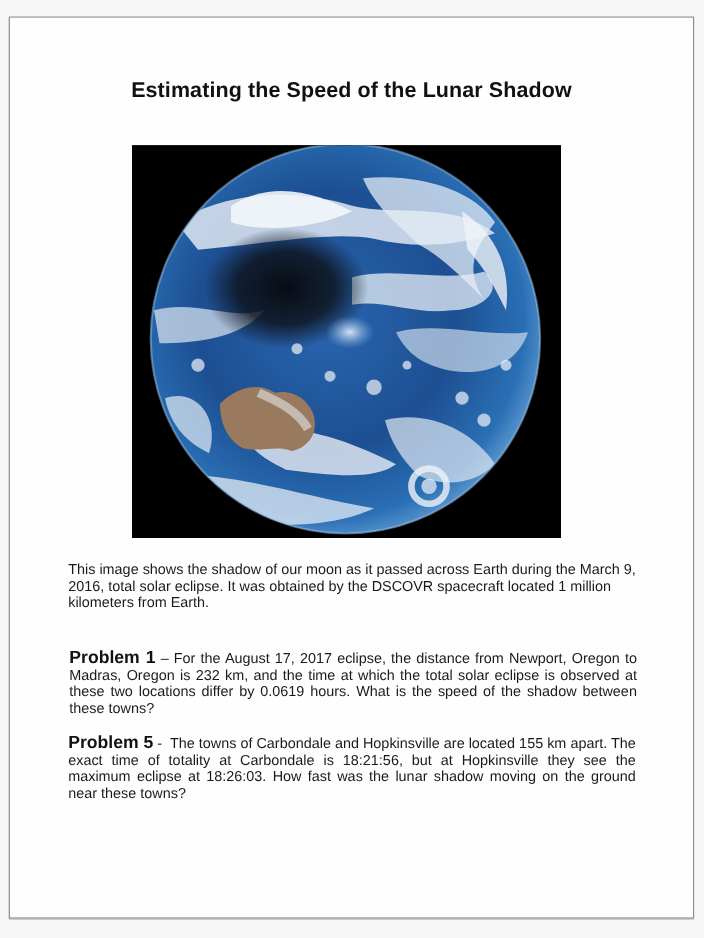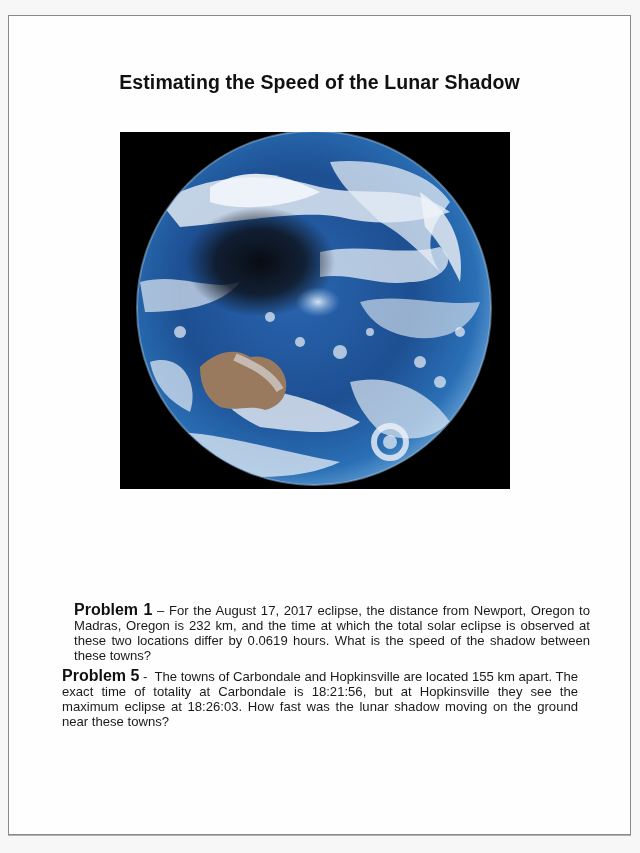--- a/index.html
+++ b/index.html
@@ -134,22 +134,23 @@
           <circle cx="340" cy="200" r="5"></circle>
           <circle cx="250" cy="200" r="4"></circle>
           <circle cx="150" cy="185" r="5"></circle>
           <circle cx="320" cy="250" r="6"></circle>
         </g>
       </g>
       <circle cx="194" cy="176" r="177" fill="none" stroke="#9cc4ea" stroke-width="2" opacity="0.5"></circle>
     </svg>
   </div>
 
+  <p class="caption" style="margin:0;">This image shows the shadow of our moon as it passed across Earth during the March 9, 2016, total solar eclipse. It was obtained by the DSCOVR spacecraft located 1 million kilometers from Earth.</p>
 
-  <p class="problem p1" style="margin:12px;">
+  <p class="problem p1" style="margin:1px;">
     <span class="label">Problem 1</span><span> – </span><span>For the August 17, 2017 eclipse, the distance from Newport, Oregon to Madras, Oregon is 232 km,  and the time at which the total solar eclipse is observed at these two locations differ by 0.0619 hours. What is the speed of the shadow between these towns?</span>
   </p>
 
   <p class="problem p2" style="margin:0;">
     <span class="label">Problem 5</span><span style="white-space:pre;"> -  </span><span>The towns of Carbondale and Hopkinsville are located 155 km apart. The exact time of totality at Carbondale is 18:21:56, but at Hopkinsville they see the maximum eclipse at 18:26:03.  How fast was the lunar shadow moving on the ground near these towns?</span>
   </p>
 
 </div>
 
 </body></html>

